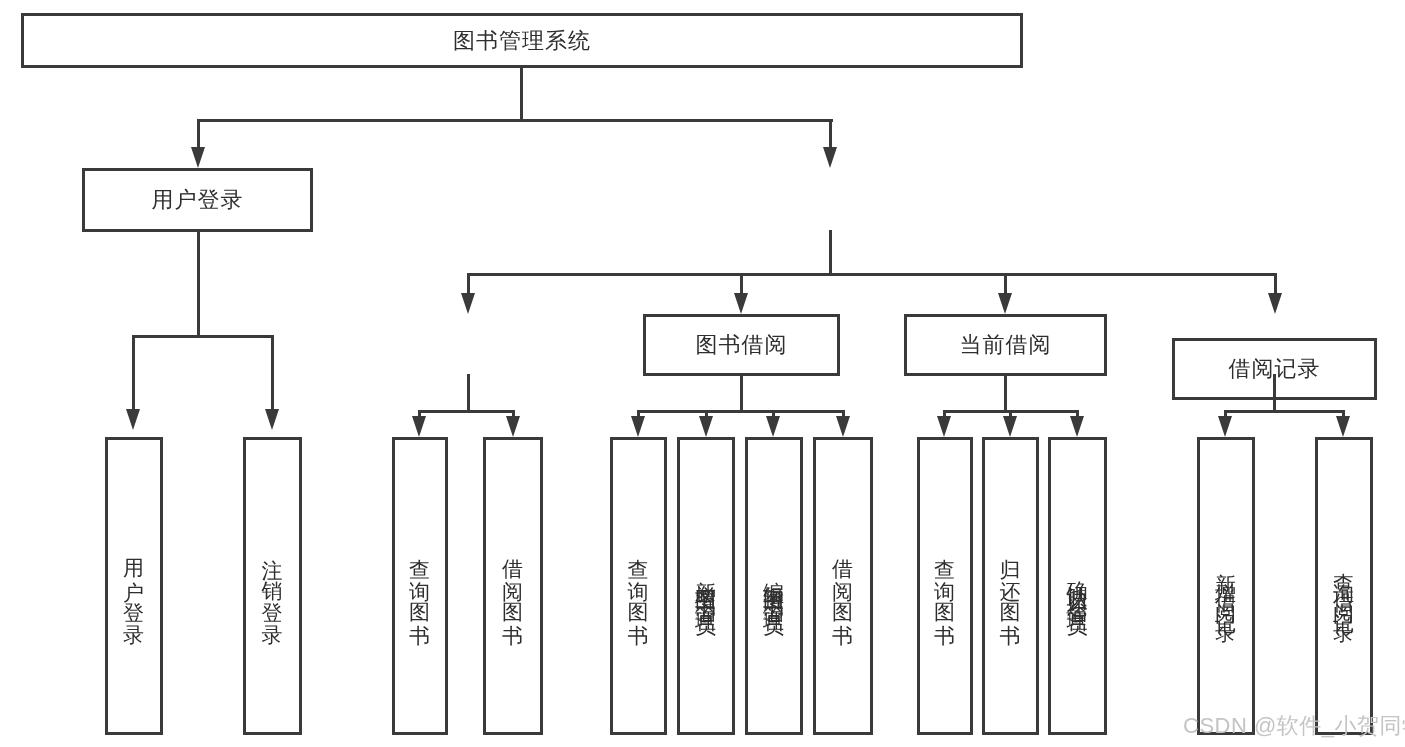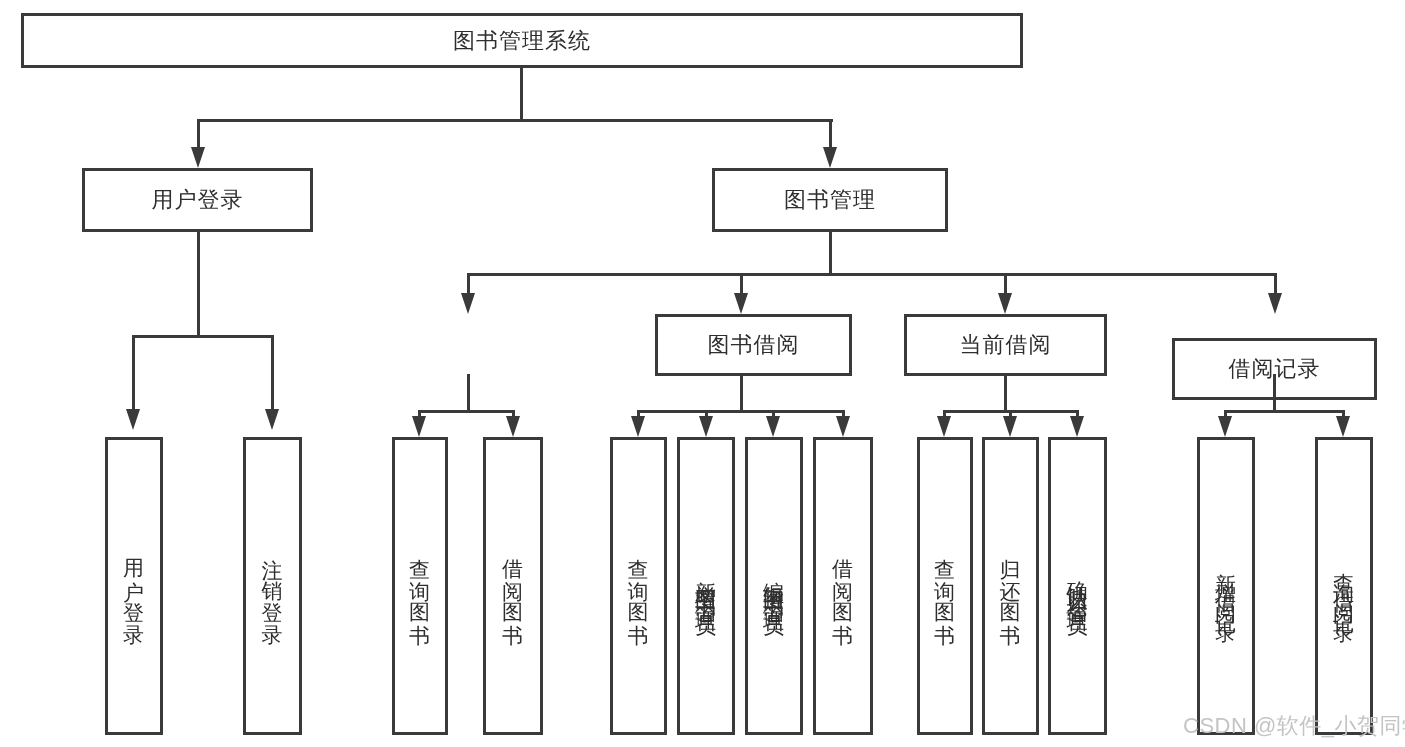--- a/index.html
+++ b/index.html
@@ -33,24 +33,23 @@
 </style>
 </head>
 <body>
 
 <div class="canvas">
 
   <div class="node hlabel" style="left:21px;top:13px;width:1002px;height:55px;">图书管理系统</div>
 
   <div class="node hlabel" style="left:82px;top:168px;width:231px;height:64px;">用户登录</div>
 
-  <div class="node hlabel" style="left:712px;top:168px;width:236px;height:64px;">图书管理</div>
 
 
-  <div class="node hlabel" style="left:643px;top:314px;width:197px;height:62px;margin-left:12px;">图书借阅</div>
+  <div class="node hlabel" style="left:643px;top:314px;width:197px;height:62px;">图书借阅</div>
 
   <div class="node hlabel" style="left:904px;top:314px;width:203px;height:62px;">当前借阅</div>
 
   <div class="node hlabel" style="left:1172px;top:314px;width:205px;height:62px;margin-top:24px;">借阅记录</div>
 
   <div class="node" style="left:105px;top:437px;width:58px;height:298px;">
     <span class="vtext ls-xl">用户登录</span>
   </div>
 
   <div class="node" style="left:243px;top:437px;width:59px;height:298px;">

